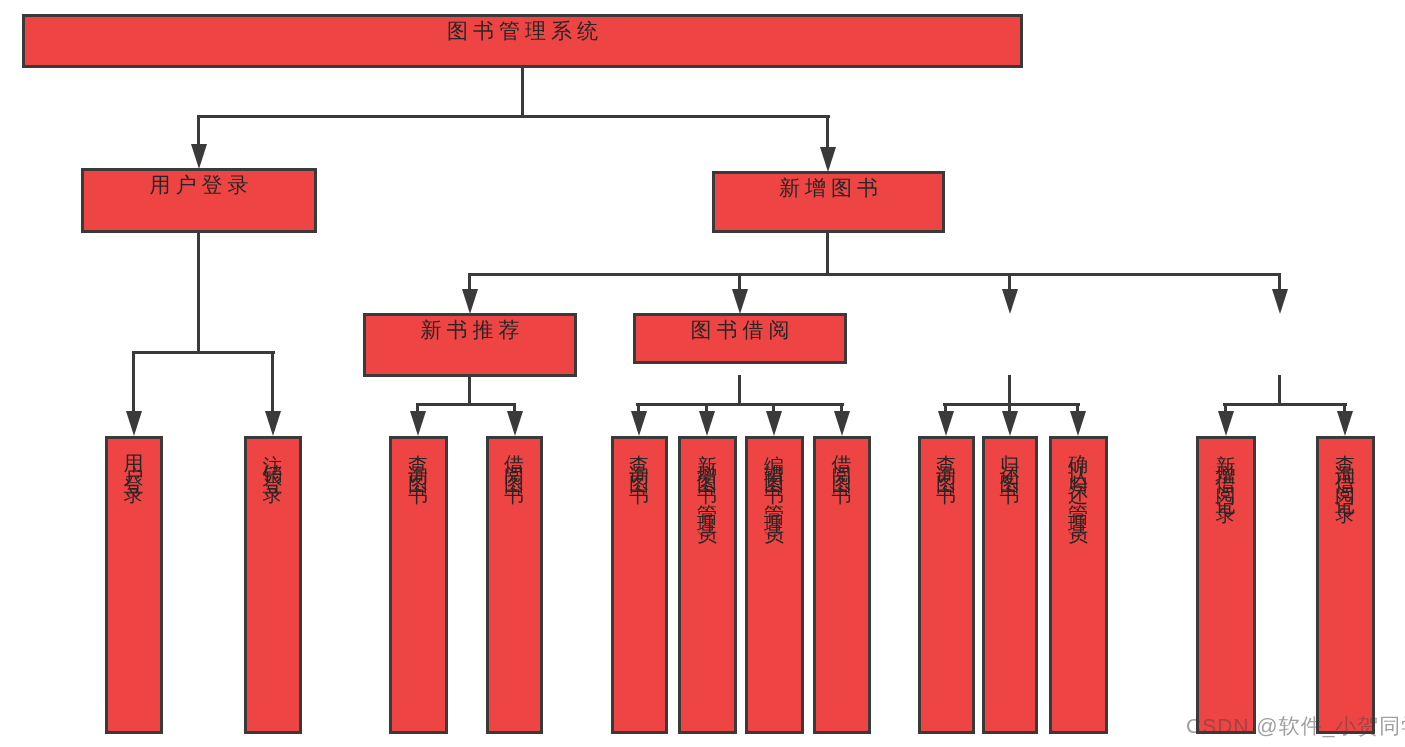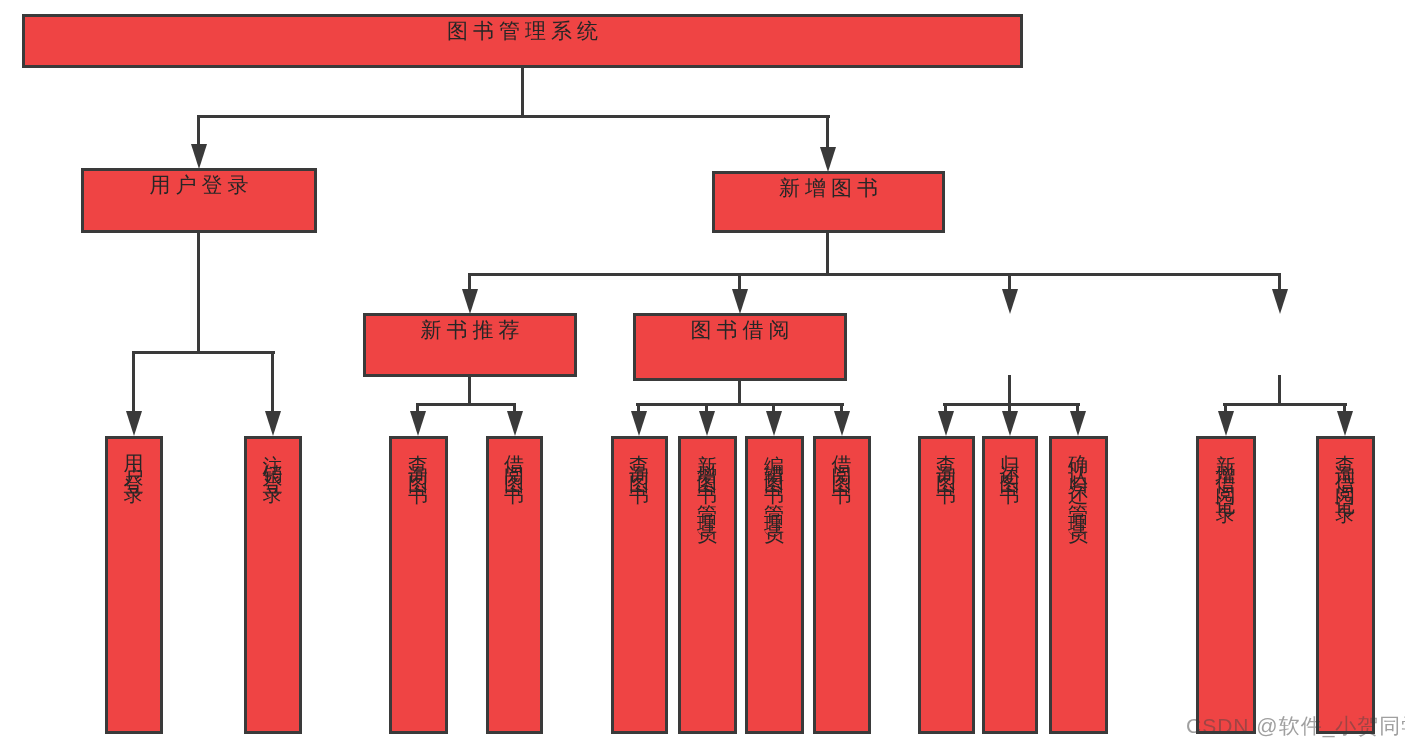--- a/index.html
+++ b/index.html
@@ -98,21 +98,21 @@
   <div class="vl" style="left:738px;top:273px;height:20px;"></div>
   <div class="head" style="left:732px;top:289px;"></div>
   <div class="vl" style="left:1008px;top:273px;height:20px;"></div>
   <div class="head" style="left:1002px;top:289px;"></div>
   <div class="vl" style="left:1278px;top:273px;height:20px;"></div>
   <div class="head" style="left:1272px;top:289px;"></div>
 
   <div class="box" style="left:363px;top:313px;width:214px;height:64px;">
     <span class="hlabel">新书推荐</span>
   </div>
-  <div class="box" style="left:633px;top:313px;width:214px;height:68px;">
+  <div class="box" style="left:633px;top:313px;width:214px;height:51px;">
     <span class="hlabel">图书借阅</span>
   </div>
 
   <div class="vl" style="left:468px;top:375px;height:31px;"></div>
   <div class="hl" style="left:416px;top:403px;width:100px;"></div>
   <div class="vl" style="left:416px;top:403px;height:12px;"></div>
   <div class="head" style="left:410px;top:411px;"></div>
   <div class="vl" style="left:513px;top:403px;height:12px;"></div>
   <div class="head" style="left:507px;top:411px;"></div>
 

